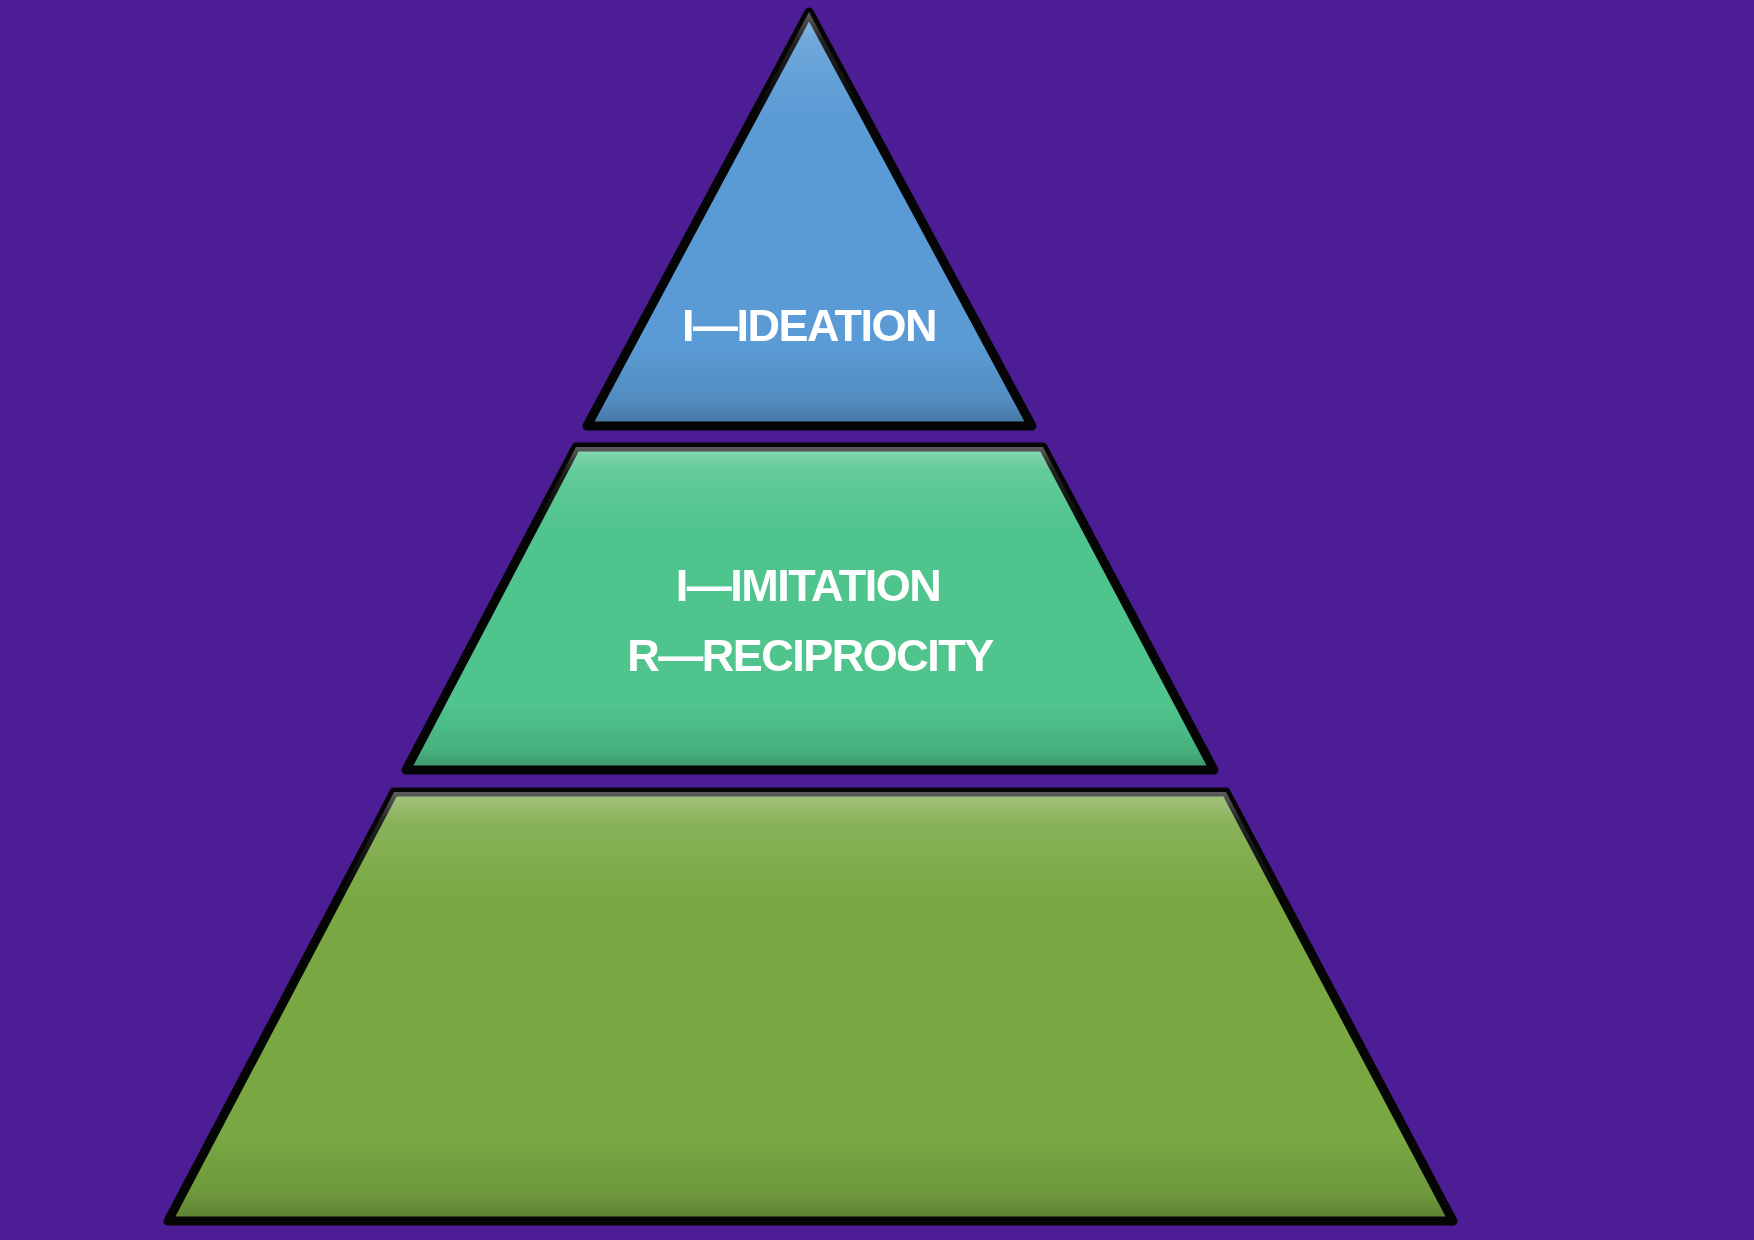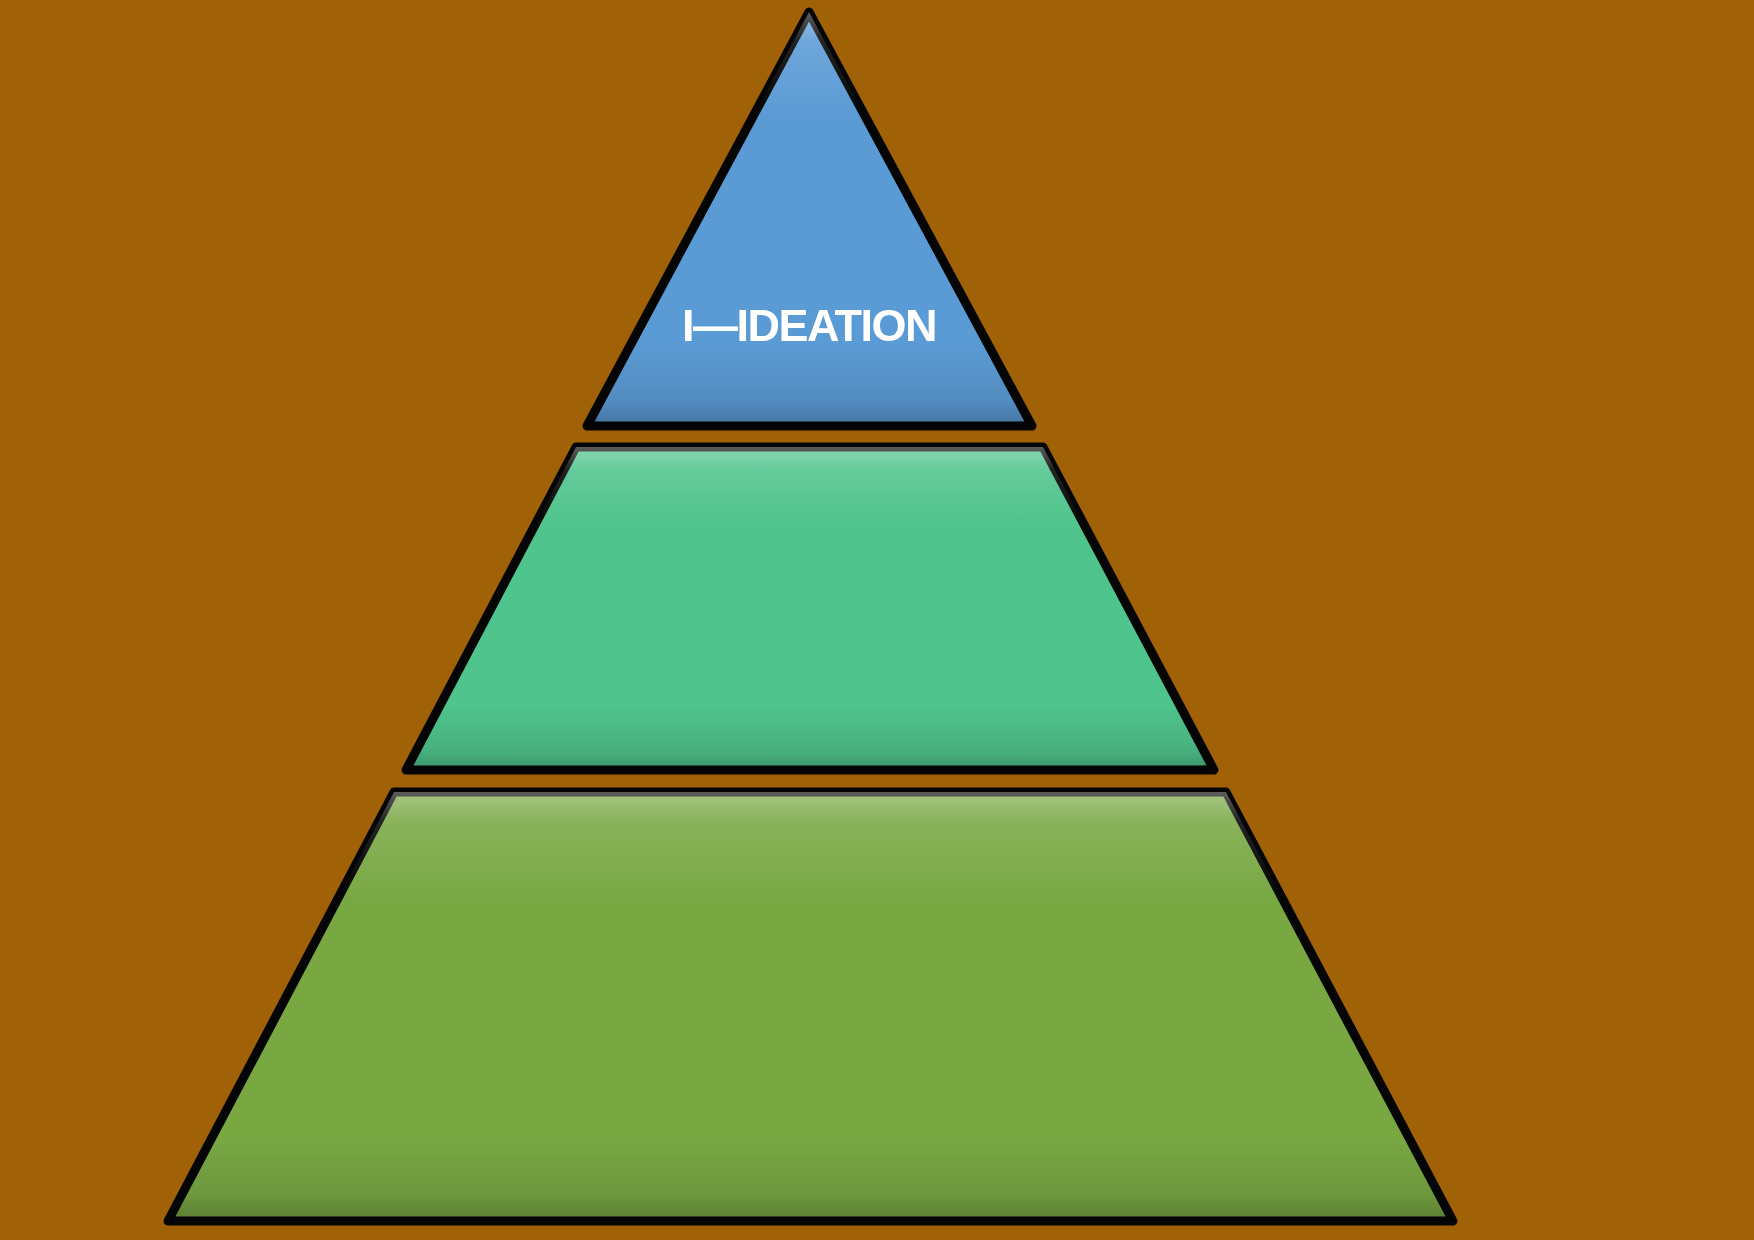--- a/index.html
+++ b/index.html
@@ -4,21 +4,21 @@
 <style>
   html, body {
     margin: 0;
     padding: 0;
     background: #ffffff;
   }
   .stage {
     position: relative;
     width: 1754px;
     height: 1240px;
-    background: #a16207;
+    background: #4c1d95;
     overflow: hidden;
     font-family: "Liberation Sans", sans-serif;
   }
   .pyramid-svg {
     position: absolute;
     left: 0;
     top: 0;
     width: 1754px;
     height: 1240px;
     display: block;
@@ -71,16 +71,18 @@
     </g>
 
     <g>
       <polygon class="lvl" points="394,792 1226,792 1453,1221 168,1221" fill="#79A843"></polygon>
       <polygon class="bevel" points="394,792 1226,792 1453,1221 168,1221" fill="url(#bevel)"></polygon>
     </g>
   </svg>
 
   <div class="label" style="left:809px; top:326px;">I—IDEATION</div>
 
+  <div class="label" style="left:808px; top:586px;">I—IMITATION</div>
 
+  <div class="label" style="left:810px; top:656px;">R—RECIPROCITY</div>
 
 
 </div>
 
 </body></html>

